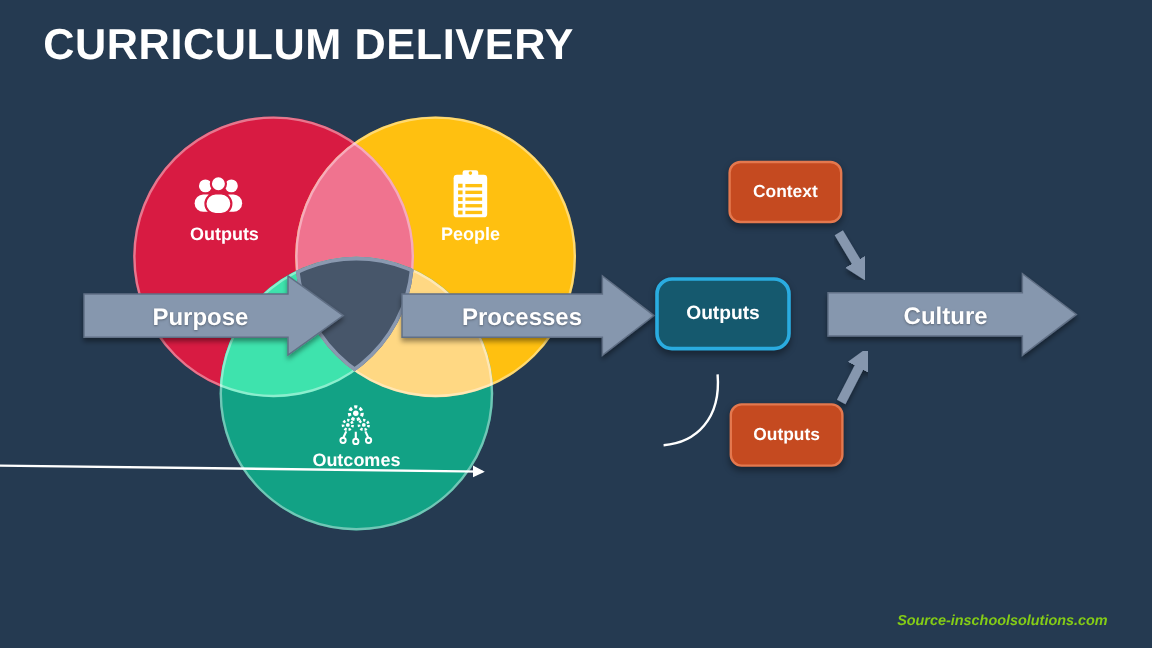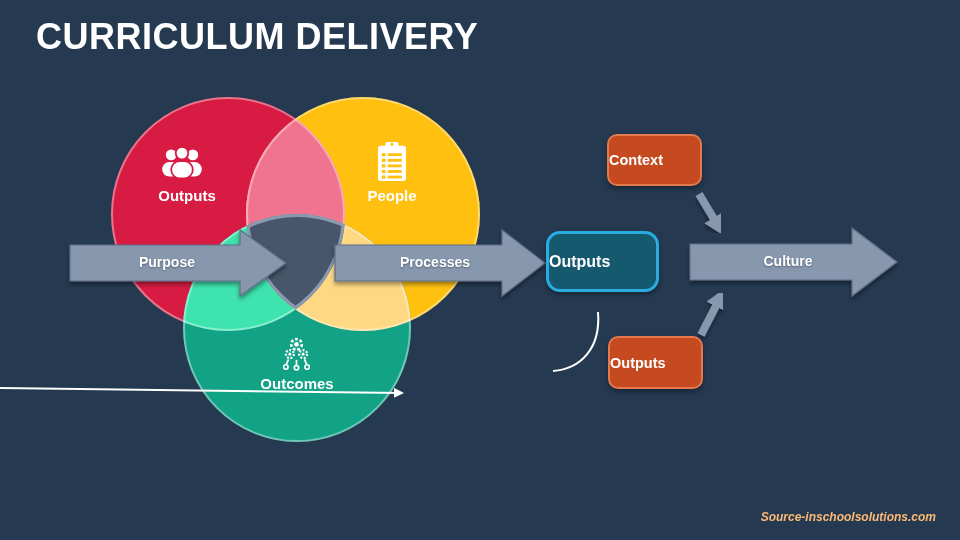--- a/index.html
+++ b/index.html
@@ -10,46 +10,46 @@
   }
   .abs{position:absolute;}
   #title{
     left:36px; top:16px; width:600px;
     color:#fff; font-size:36px; font-weight:700; letter-spacing:.5px;
   }
   .circle-label{
     color:#fff; font-size:15px; font-weight:700; text-align:center;
   }
   .arrow-label{
-    color:#fff; font-size:14px; font-weight:700; text-align:center;
+    color:#fff; font-size:20px; font-weight:700; text-align:center;
     text-shadow:0 1px 2px rgba(0,0,0,.35);
   }
   .box{
-    display:flex; align-items:center; justify-content:flex-start;
+    display:flex; align-items:center; justify-content:center;
     color:#fff; font-weight:700; box-sizing:border-box;
     box-shadow:0 3px 5px rgba(0,0,0,.35);
   }
   #outputs-box{
     left:546px; top:231px; width:113px; height:61px;
     background:#15596E; border:3px solid #2AACE0; border-radius:14px;
     font-size:16px;
   }
   .orange-box{
     background:#C54A20; border:2px solid #E4784E; border-radius:10px;
     font-size:14.5px;
   }
   #context-box{ left:607px; top:134px; width:95px; height:52px;}
   #outputs2-box{ left:608px; top:336px; width:95px; height:53px;}
   #annotation{
     left:434px; top:358px; width:154px;
     color:#fff; font-size:15px; font-weight:700; font-style:italic;
     text-align:center; line-height:20px;
   }
   #source{
-    right:24px; top:510px; color:#fdba74; font-size:12px;
+    right:37px; top:510px; color:#84cc16; font-size:12px;
     font-weight:700; font-style:italic; text-align:right;
   }
   .icon-wrap{ pointer-events:none; }
 </style>
 </head>
 <body>
 
 <div id="slide">
 
   <svg class="abs" width="960" height="540" viewBox="0 0 960 540" style="left:0;top:0;">

